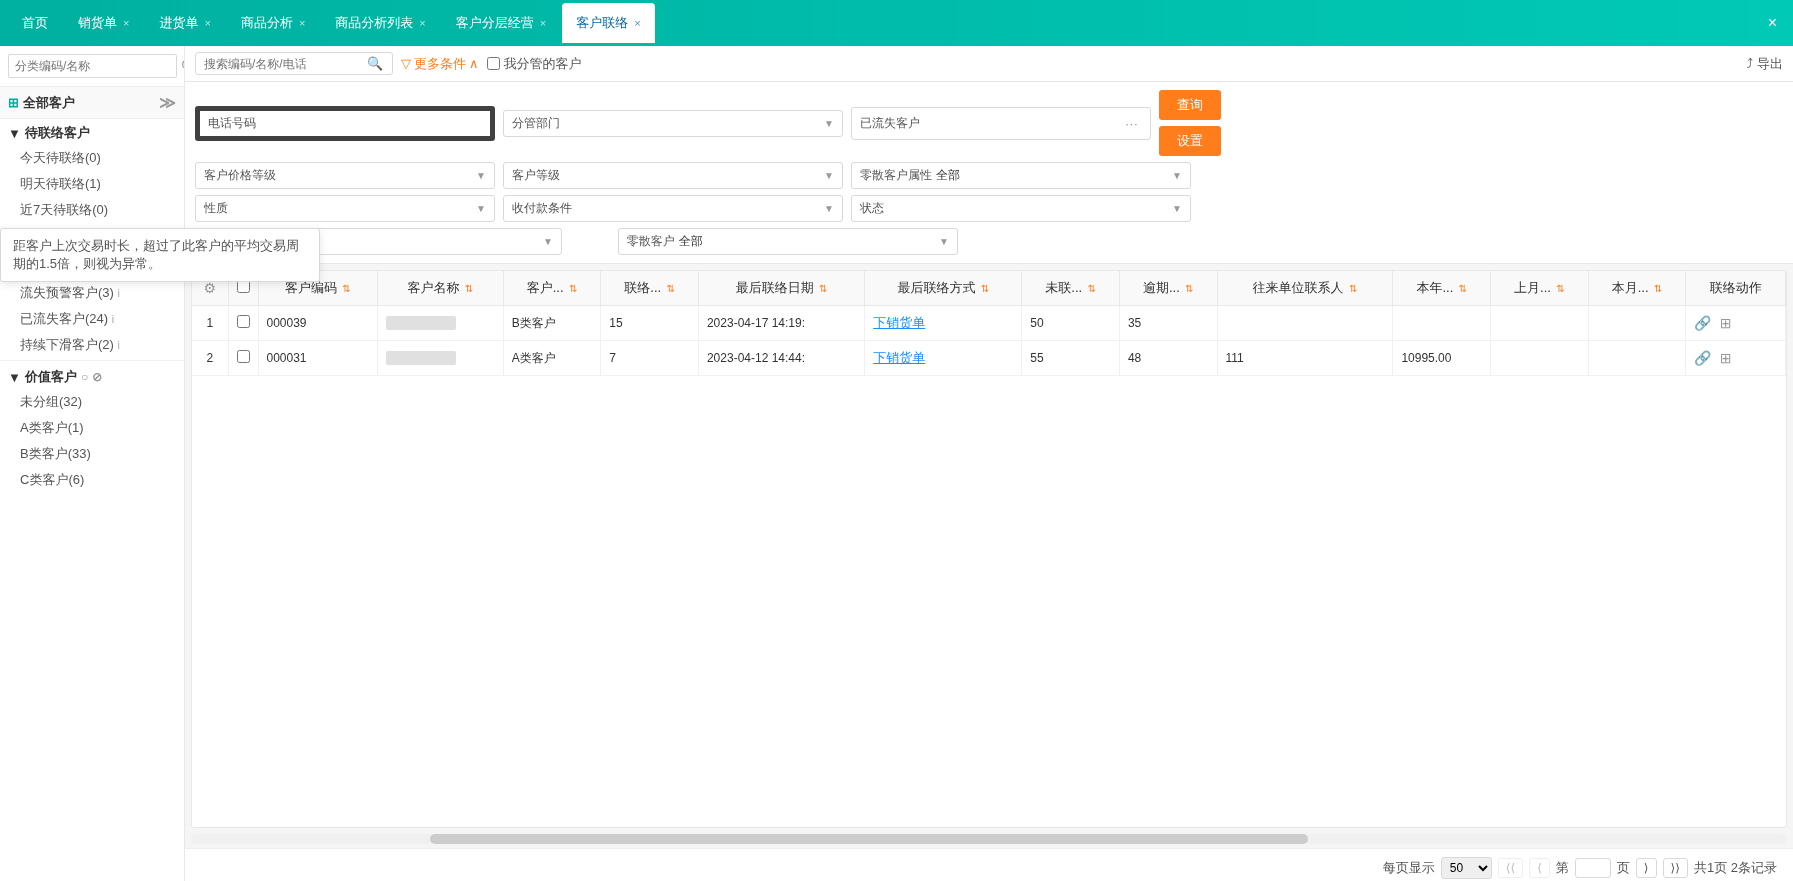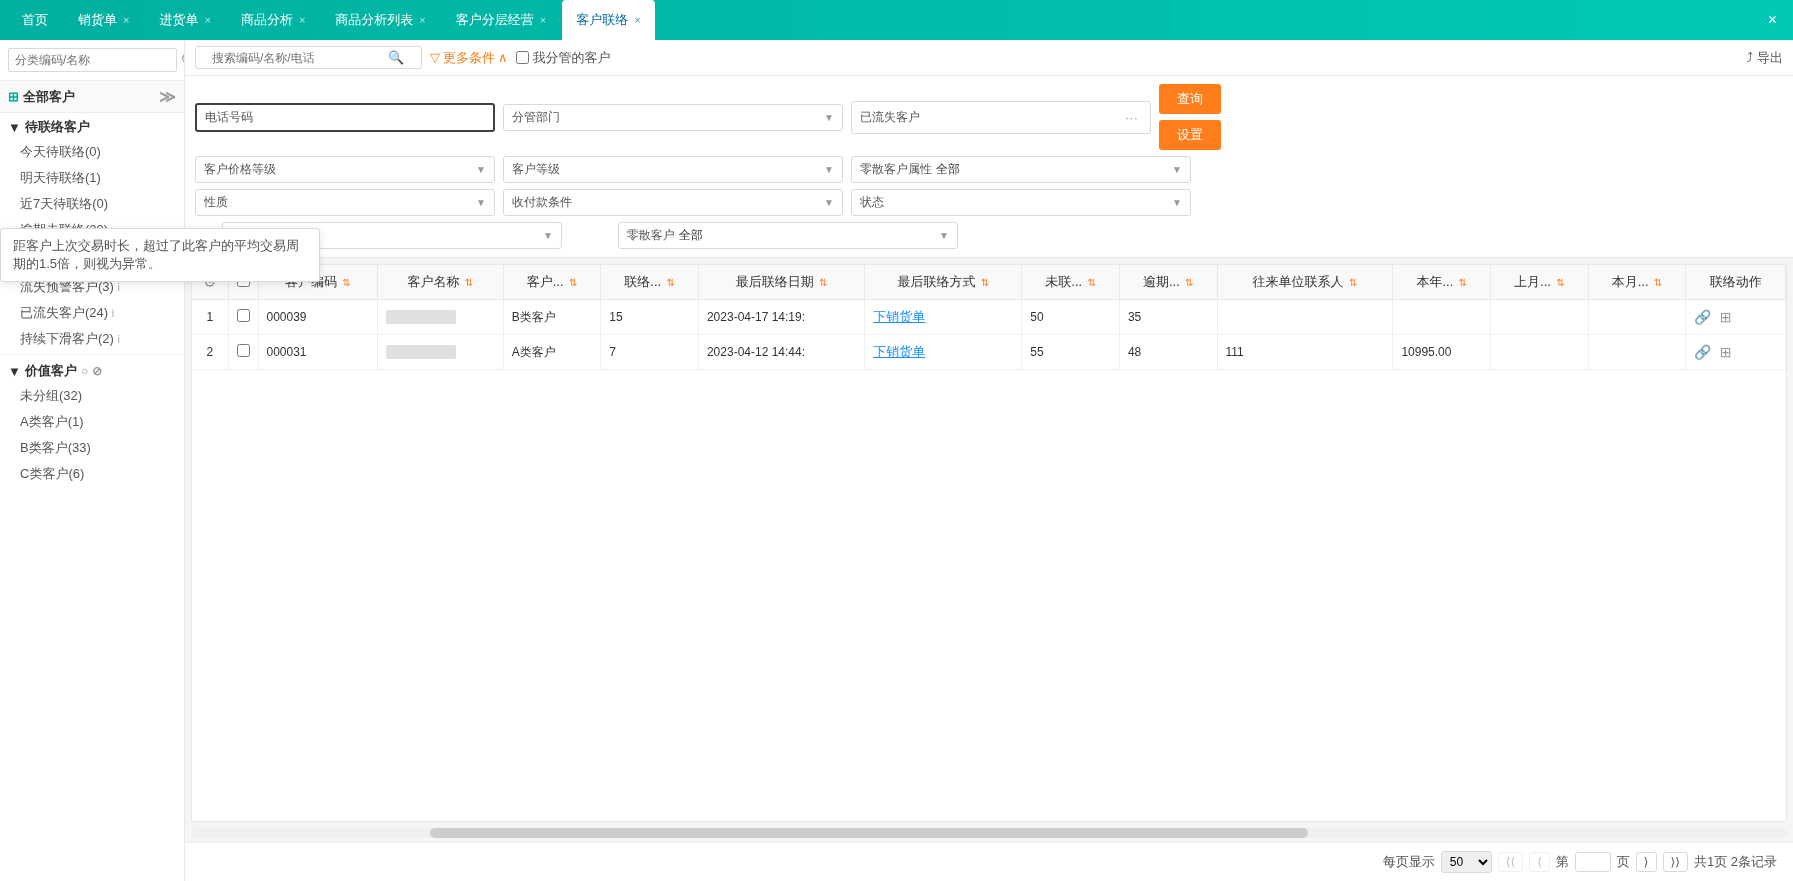--- a/index.html
+++ b/index.html
@@ -1,20 +1,20 @@
 <!DOCTYPE html>
 <html><head>
   <meta charset="utf-8">
   <style>
     * { box-sizing: border-box; margin: 0; padding: 0; font-family: 'Microsoft YaHei', Arial, sans-serif; font-size: 13px; }
     body { background: #f5f5f5; overflow: hidden; width: 1793px; height: 881px; }
 
     
     .top-nav {
-      display: flex; align-items: center; height: 40px;
+      display: flex; align-items: center; height: 46px;
       background: linear-gradient(90deg, #00b0a0, #00c9b5);
       padding: 0 8px; gap: 2px;
     }
     .nav-tab {
       display: flex; align-items: center; height: 40px; padding: 0 14px;
       color: #fff; cursor: pointer; white-space: nowrap; font-size: 13px;
       position: relative;
     }
     .nav-tab.active {
       background: #fff; color: #0369a1; border-radius: 4px 4px 0 0;
@@ -77,21 +77,21 @@
       flex: 1; display: flex; flex-direction: column; overflow: hidden; background: #f5f5f5;
     }
 
     
     .filter-bar {
       background: #fff; border-bottom: 1px solid #e8e8e8; padding: 6px 10px;
       display: flex; align-items: center; gap: 8px; flex-wrap: wrap;
     }
     .filter-search {
       display: flex; align-items: center; border: 1px solid #d9d9d9; border-radius: 3px;
-      padding: 3px 16px; background: #fff; width: 227px;
+      padding: 3px 8px; background: #fff; width: 198px;
     }
     .filter-search input {
       border: none; outline: none; font-size: 12px; flex: 1; color: #999;
     }
     .filter-search .search-btn { color: #ff7d1a; cursor: pointer; }
     .more-filter-btn {
       display: flex; align-items: center; gap: 3px; color: #ff7d1a; cursor: pointer;
       font-size: 12px; white-space: nowrap;
     }
     .my-customer-check {
@@ -107,21 +107,21 @@
     
     .adv-filter {
       background: #fff; border-bottom: 1px solid #e8e8e8; padding: 8px 10px;
     }
     .adv-filter-row {
       display: flex; align-items: center; gap: 8px; margin-bottom: 6px;
     }
     .adv-filter-row:last-child { margin-bottom: 0; }
     .filter-field {
       display: flex; align-items: center; gap: 4px; flex: 1;
-      border: 2px solid #404040; border-radius: 3px; padding: 4px 8px;
+      border: 5px solid #404040; border-radius: 3px; padding: 4px 8px;
       background: #fff; min-width: 200px;
     }
     .filter-field .label { color: #555; font-size: 12px; white-space: nowrap; }
     .filter-field input {
       flex: 1; border: none; outline: none; font-size: 12px;
     }
     .filter-select {
       display: flex; align-items: center; justify-content: space-between;
       flex: 1; border: 1px solid #d9d9d9; border-radius: 3px; padding: 4px 8px;
       background: #fff; min-width: 200px; cursor: pointer;

